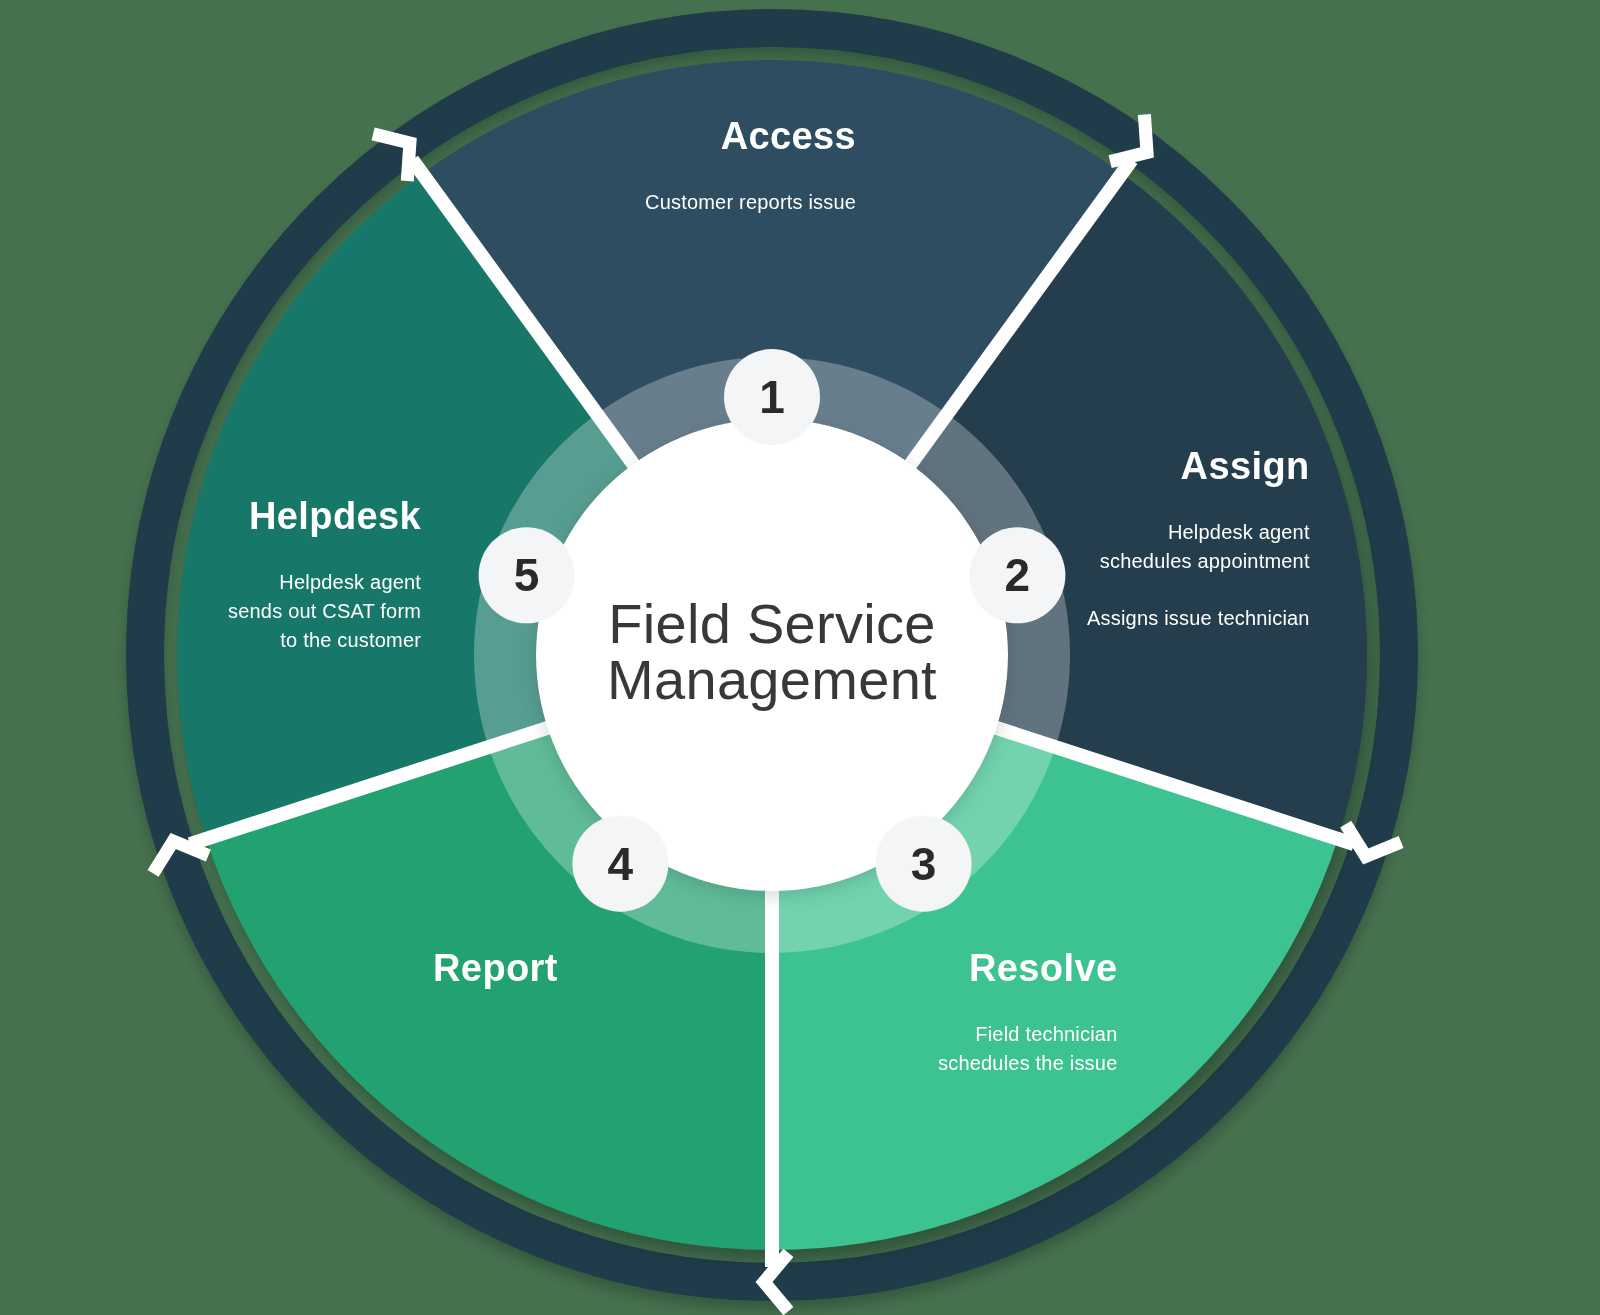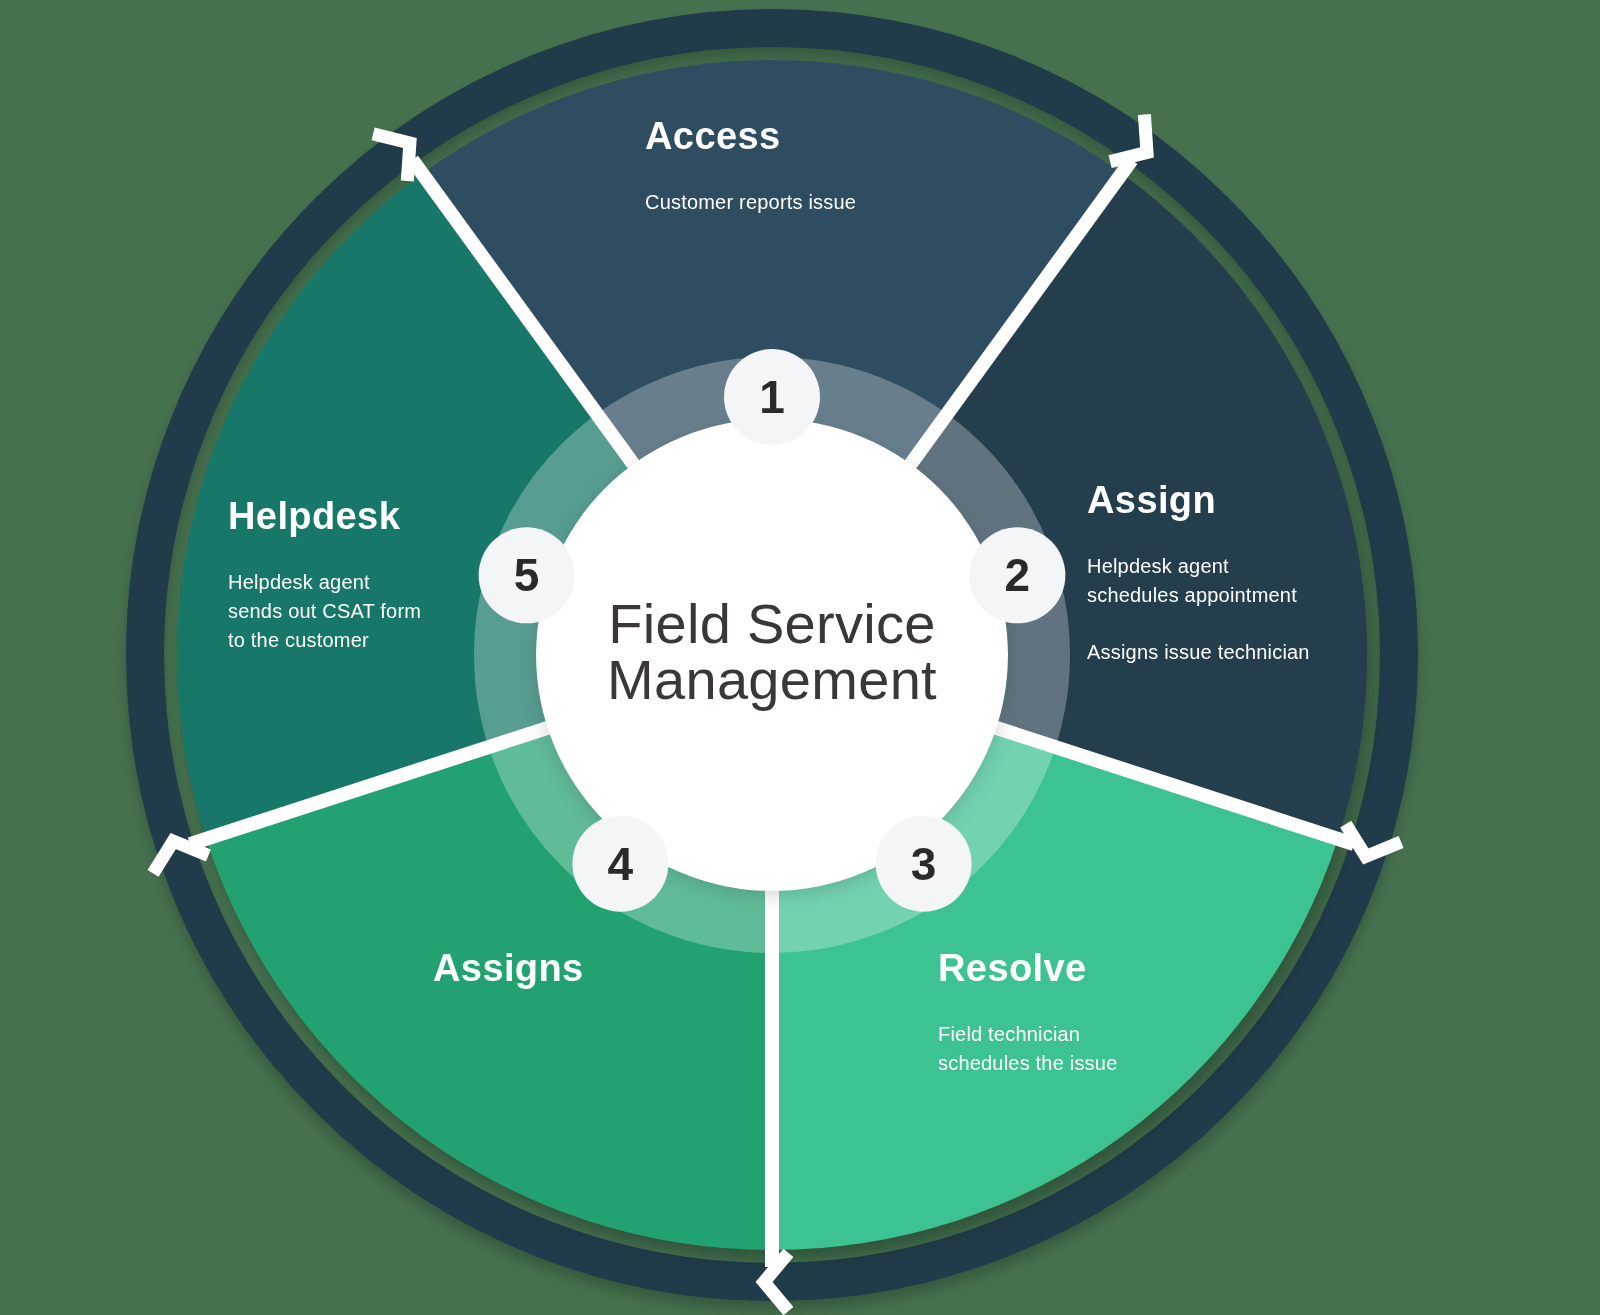--- a/index.html
+++ b/index.html
@@ -13,30 +13,30 @@
   }
   #diagram{position:absolute;left:0;top:0;}
   .wedges{filter:drop-shadow(5px 10px 7px rgba(14,38,28,0.38));}
   .ring-shadowed{filter:drop-shadow(0 9px 7px rgba(14,38,28,0.33));}
   .hub-shadow{filter:drop-shadow(0 5px 9px rgba(20,40,35,0.18));}
   .center-label{
     position:absolute;left:772px;top:652px;transform:translate(-50%,-50%);
     color:var(--center-text);font-size:56px;font-weight:500;line-height:56px;
     text-align:center;white-space:pre-line;letter-spacing:0.3px;
   }
-  .step-label{position:absolute;color:var(--label-text);}
+  .step-label{position:absolute;color:var(--label-text);text-align:right;}
   .step-label h2{
     font-size:38px;font-weight:700;margin:0 0 30px;letter-spacing:0.4px;line-height:44px;
   }
   .step-label p{
     font-size:20px;font-weight:500;line-height:29px;margin:0 0 28px;
     white-space:pre-line;letter-spacing:0.2px;
   }
   #label-1{left:645px;top:114px;}
-  #label-2{left:1087px;top:478px;}
+  #label-2{left:1087px;top:444px;}
   #label-3{left:938px;top:946px;}
   #label-4{left:433px;top:946px;}
   #label-5{left:228px;top:494px;}
 </style>
 </head>
 <body>
 
 <div class="canvas">
 
   <svg id="diagram" width="1600" height="1315" viewBox="0 0 1600 1315">
@@ -87,21 +87,21 @@
     <p>Assigns issue technician</p>
   </section>
 
   <section class="step-label" id="label-3">
     <h2>Resolve</h2>
     <p>Field technician
 schedules the issue</p>
   </section>
 
   <section class="step-label" id="label-4">
-    <h2>Assigns</h2>
+    <h2>Report</h2>
   </section>
 
   <section class="step-label" id="label-5">
     <h2>Helpdesk</h2>
     <p>Helpdesk agent
 sends out CSAT form
 to the customer</p>
   </section>
 
 </div>

